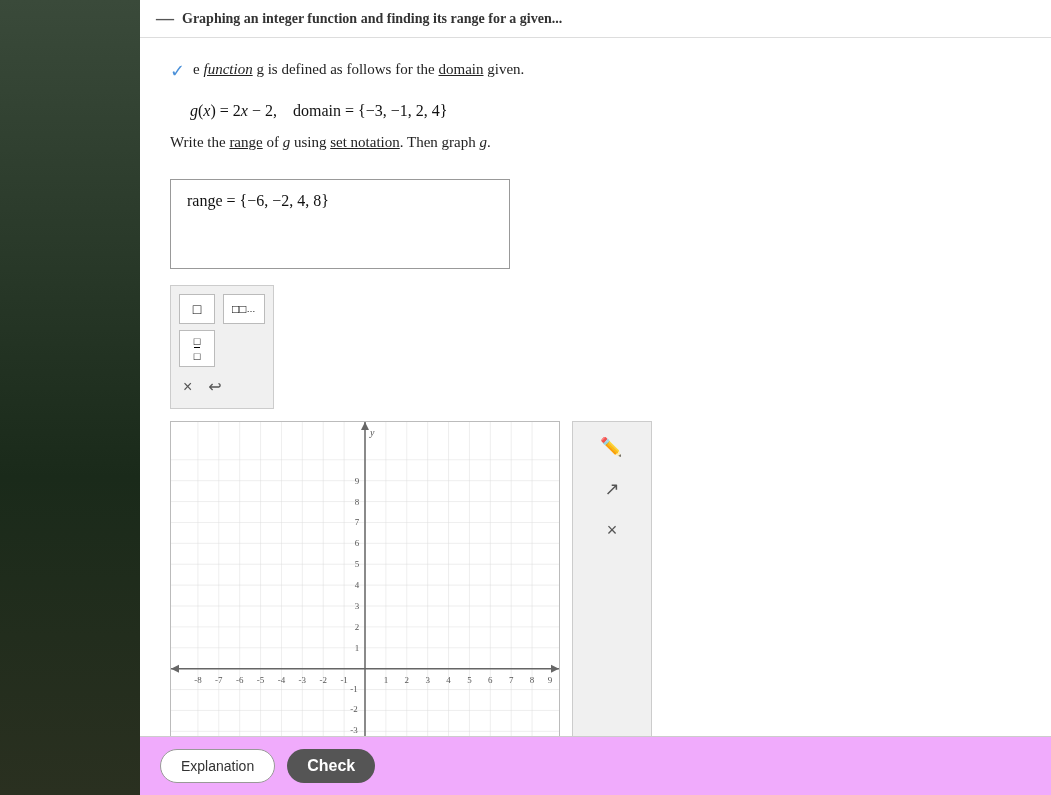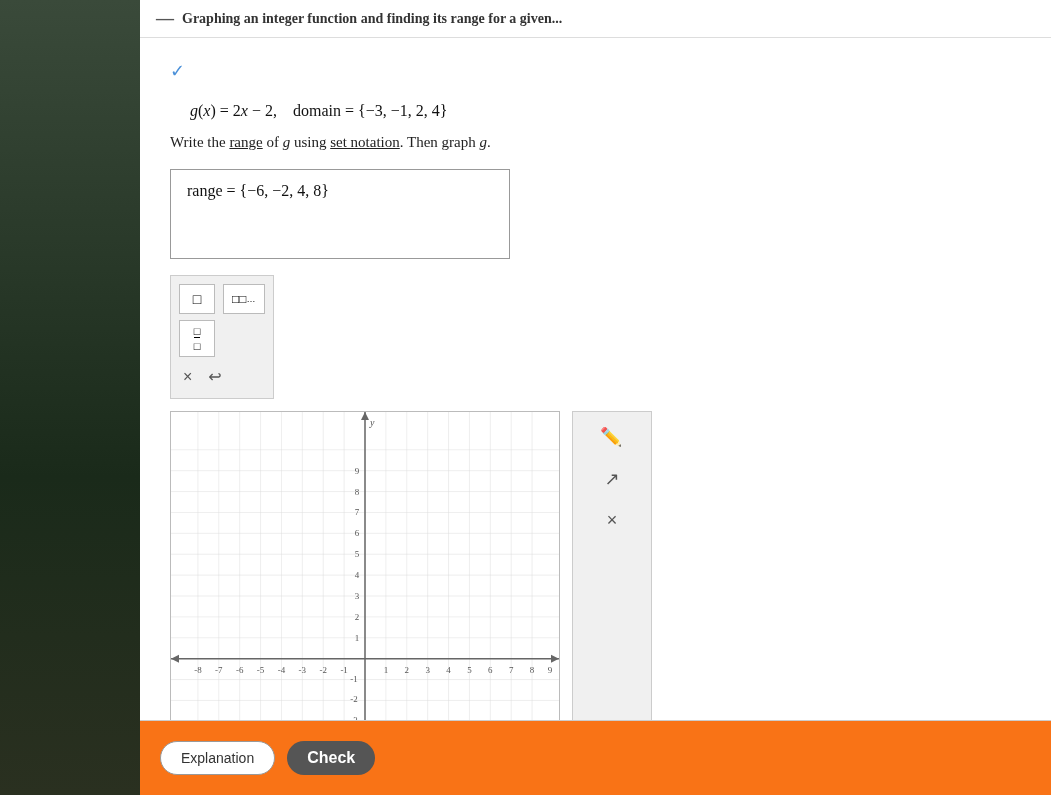--- a/index.html
+++ b/index.html
@@ -89,21 +89,21 @@
     .function-display {
       font-size: 16px;
       color: #111;
       margin: 20px 0 14px 20px;
       font-family: 'Times New Roman', Times, serif;
     }
 
     .write-text {
       font-size: 15px;
       color: #222;
-      margin-bottom: 18px;
+      margin-bottom: 28px;
     }
 
     .middle-section {
       display: flex;
       gap: 16px;
       align-items: flex-start;
       flex-direction: column;
     }
 
     .range-input-box {
@@ -223,23 +223,23 @@
     .grid-svg {
       width: 100%;
       height: 100%;
     }
 
     .bottom-bar {
       position: absolute;
       bottom: 0;
       left: 0;
       right: 0;
-      background: #f97316;
+      background: #f0abfc;
       border-top: 1px solid #ccc;
-      padding: 20px 20px;
+      padding: 12px 20px;
       display: flex;
       gap: 12px;
       align-items: center;
     }
 
     .explanation-btn {
       background: white;
       border: 1.5px solid #999;
       border-radius: 20px;
       padding: 8px 20px;
@@ -268,20 +268,27 @@
 
   <div class="header-bar">
     <span class="header-dash">—</span>
     <span class="header-title">Graphing an integer function and finding its range for a given...</span>
   </div>
 
   <div class="content-area">
 
     <div class="problem-row">
       <span class="checkmark">✓</span>
+      <div class="problem-text">
+        <span>e </span>
+        <span class="underline-text italic-text">function</span>
+        <span> g is defined as follows for the </span>
+        <span class="underline-text">domain</span>
+        <span> given.</span>
+      </div>
     </div>
 
     <div class="function-display">
       <span>
         <i>g</i>(<i>x</i>) = 2<i>x</i> − 2, &nbsp;&nbsp; domain = {−3, −1, 2, 4}
       </span>
     </div>
 
     <div class="write-text">
       Write the <span class="underline-text">range</span> of <i>g</i> using <span class="underline-text">set notation</span>. Then graph <i>g</i>.

